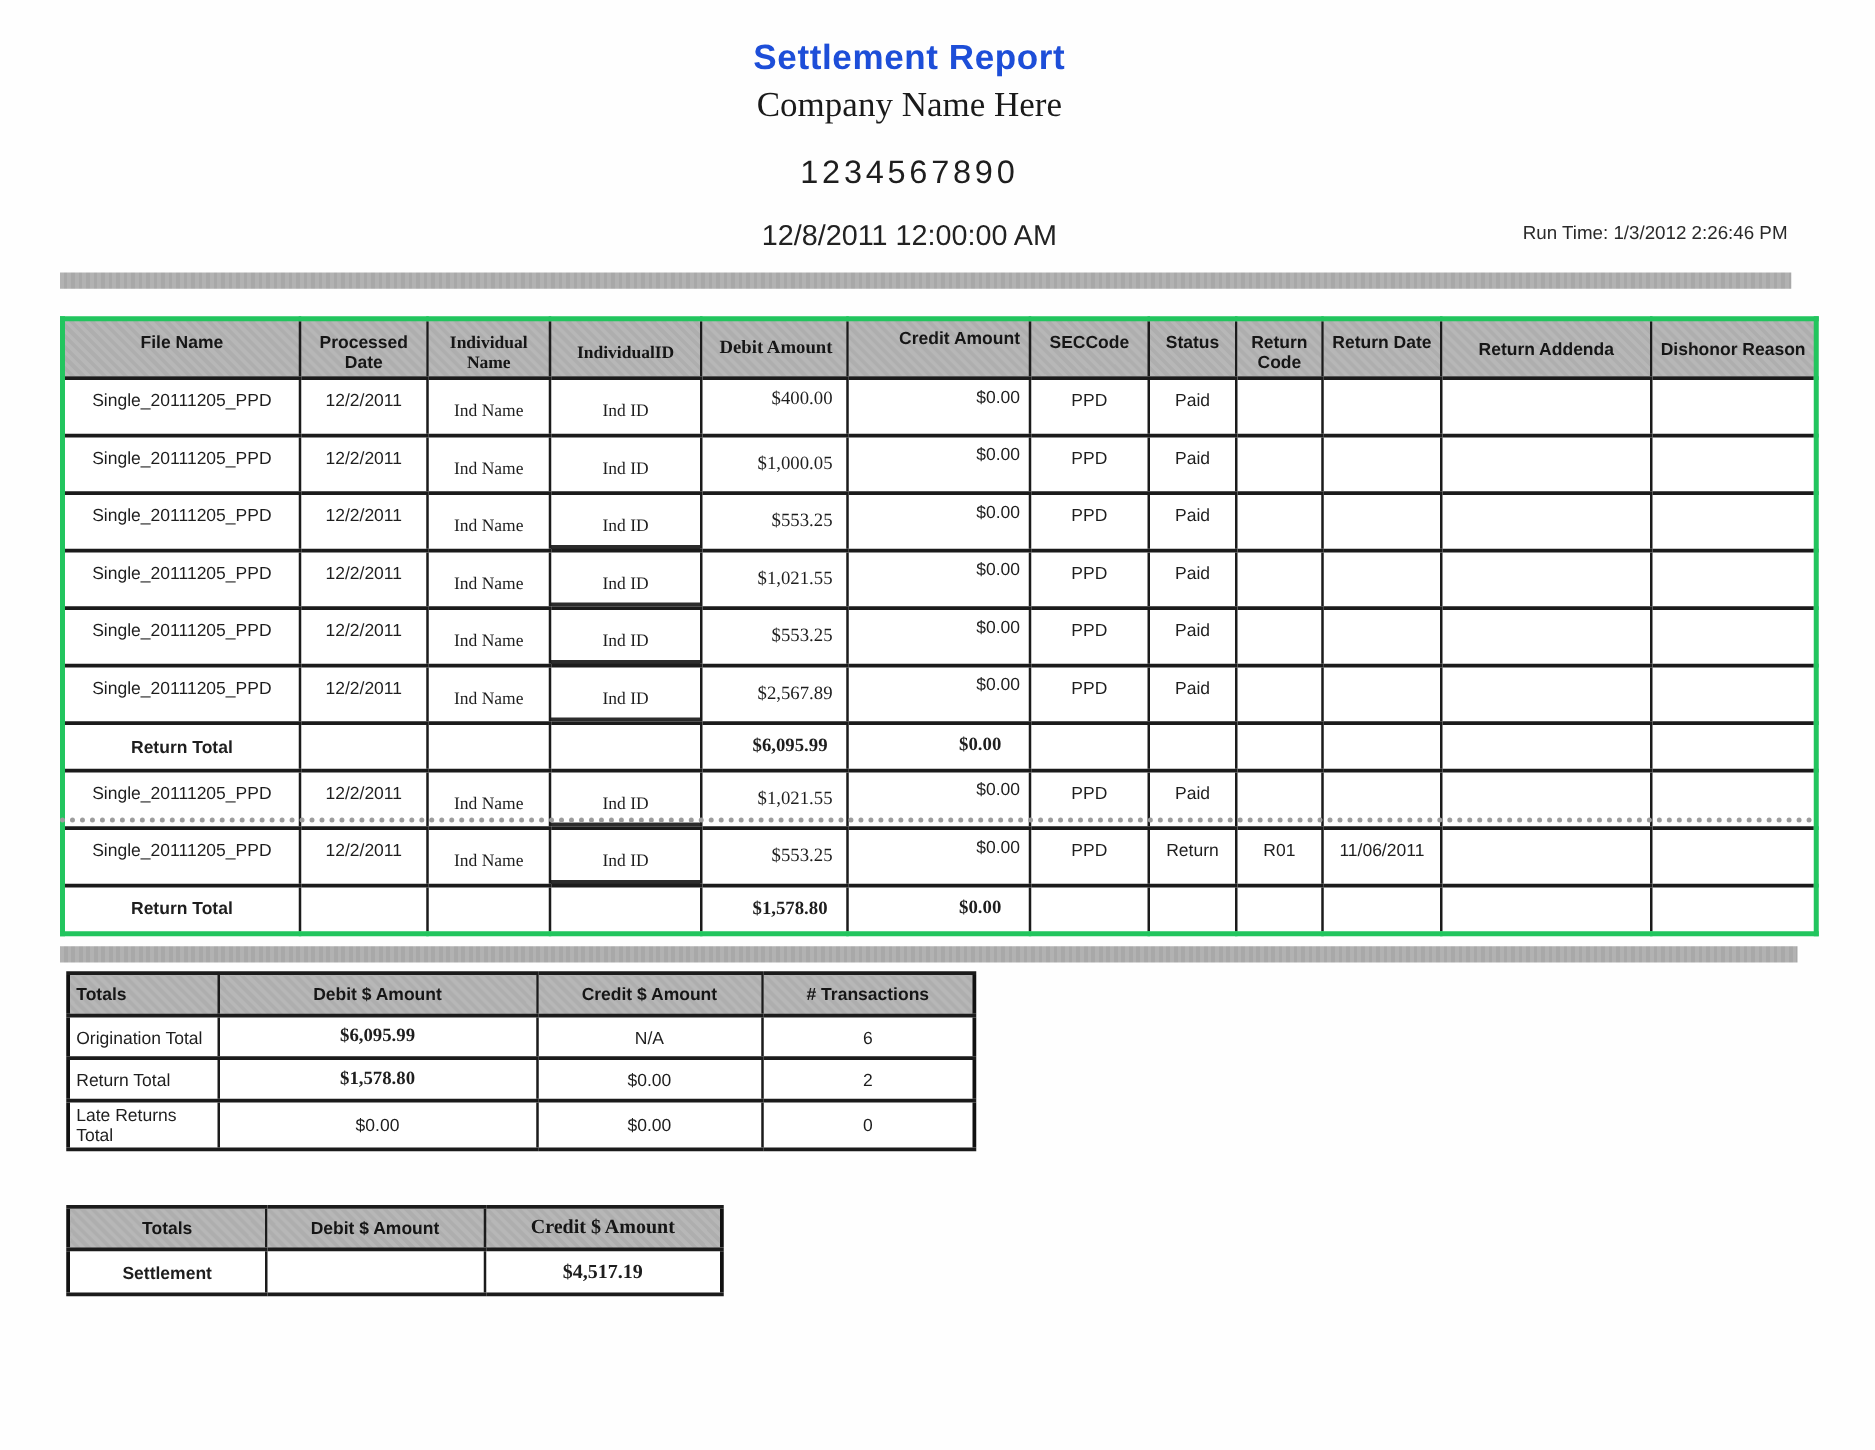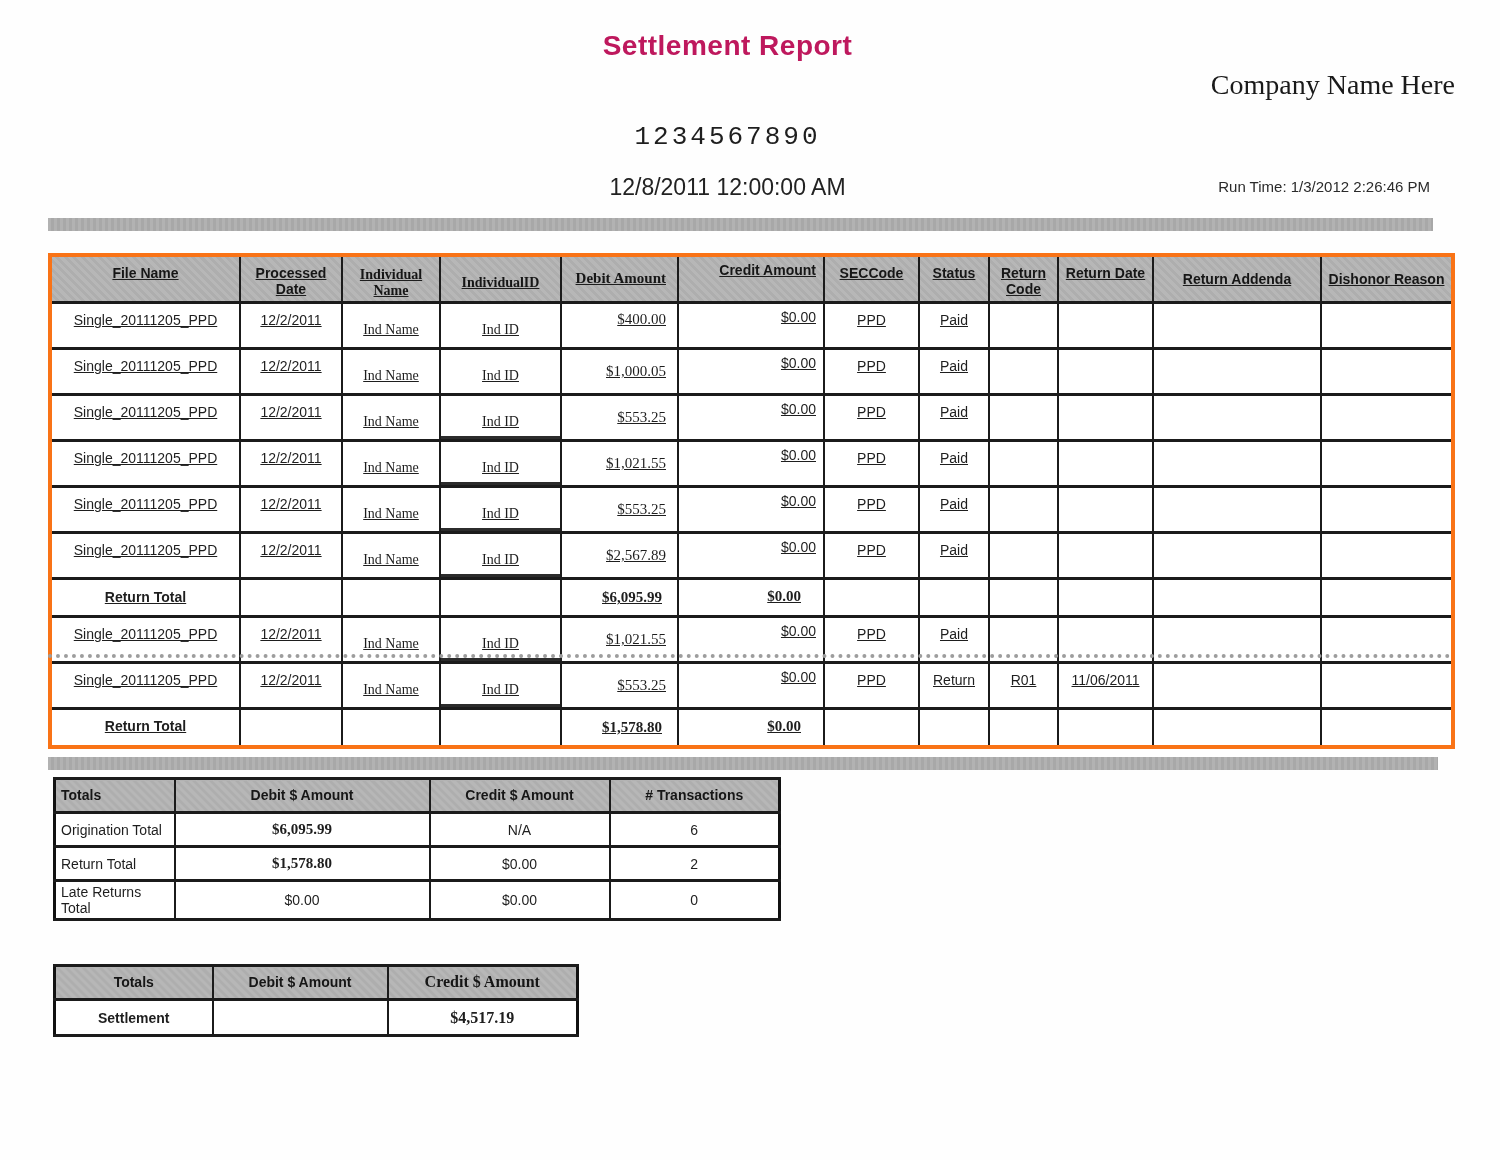--- a/index.html
+++ b/index.html
@@ -5,23 +5,23 @@
   * { box-sizing: border-box; }
   html,body { margin:0; padding:0; }
   body {
     width:1500px; height:1160px; background:#ffffff;
     font-family:"Liberation Sans", sans-serif; color:#1e1e1e;
   }
   .page { position:relative; width:1500px; height:1160px; background:#fefefe; overflow:hidden; }
 
   
   .report-header { position:absolute; top:30px; left:0; width:1455px; text-align:center; }
-  .title   { font-size:28px; font-weight:bold; letter-spacing:.5px; color:#be185d; }
-  .company { font-family:"Liberation Serif", serif; font-size:28px; margin-top:7px; color:#1a1a1a;text-align:right; }
-  .company-id { font-family:Liberation Mono, monospace; font-size:26px; margin-top:21px; letter-spacing:3px; }
+  .title   { font-size:28px; font-weight:bold; letter-spacing:.5px; color:#1d4ed8; }
+  .company { font-family:"Liberation Serif", serif; font-size:28px; margin-top:7px; color:#1a1a1a; }
+  .company-id { font-family:Liberation Sans, sans-serif; font-size:26px; margin-top:21px; letter-spacing:3px; }
   .report-date { font-size:23px; margin-top:22px; color:#222; }
   .run-time { position:absolute; top:178px; right:70px; font-size:15px; color:#2a2a2a; }
 
   
   .gray-bar {
     position:absolute; left:48px; height:13px;
     background:repeating-linear-gradient(90deg,#b2b2b2 0 3px,#a8a8a8 3px 6px);
   }
   .bar-top { top:218px; width:1385px; }
   .bar-mid { top:757px; width:1390px; }
@@ -34,21 +34,21 @@
     font-size:14px; font-weight:bold; text-align:center; vertical-align:middle;
     border:2px solid #1b1b1b; border-top-width:3px; border-bottom-width:3px;
     line-height:1.15; padding:2px 3px; color:#161616;
   }
   td {
     font-size:14px; border:2px solid #1b1b1b; border-top-width:3px; border-bottom-width:3px;
     background:#fff; padding:2px 4px;
   }
 
   
-  .main-table { position:absolute; left:48px; top:253px; width:1403px; border:4px solid #f97316;text-decoration:underline; }
+  .main-table { position:absolute; left:48px; top:253px; width:1403px; border:4px solid #22c55e; }
   .main-table thead th { height:47px; }
   .main-table tbody tr { height:46px; }
   .main-table tbody tr.total-row { height:38px; }
 
   .c-file   { text-align:center; vertical-align:top; padding-top:8px; }
   .c-pdate  { text-align:center; vertical-align:top; padding-top:8px;margin-left:16px; }
   .c-iname, .c-iid {
     text-align:center; vertical-align:middle; padding-top:10px;
     font-family:"Liberation Serif", serif; font-size:14px;
   }

